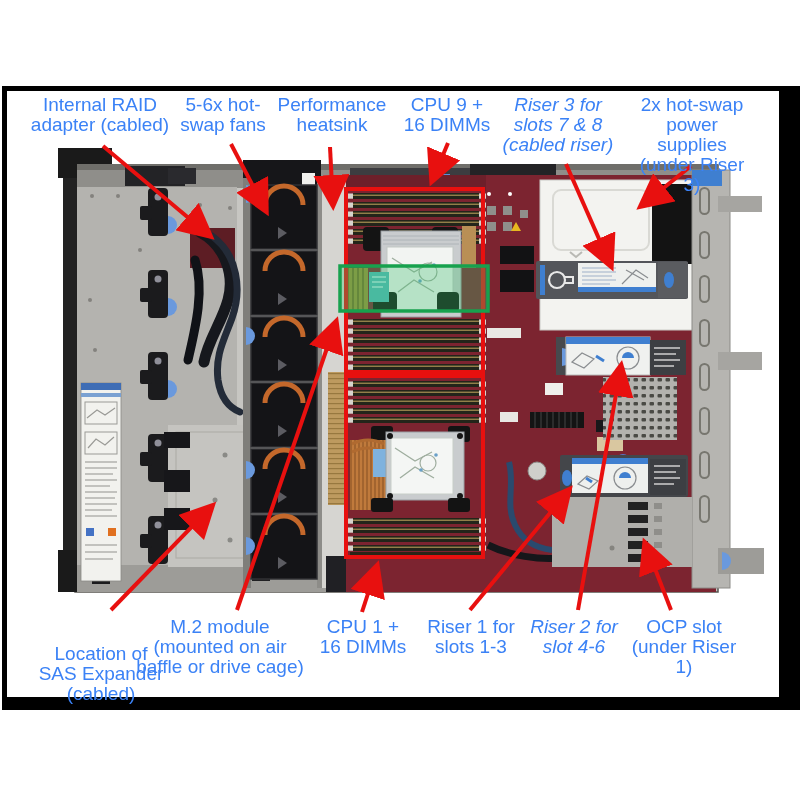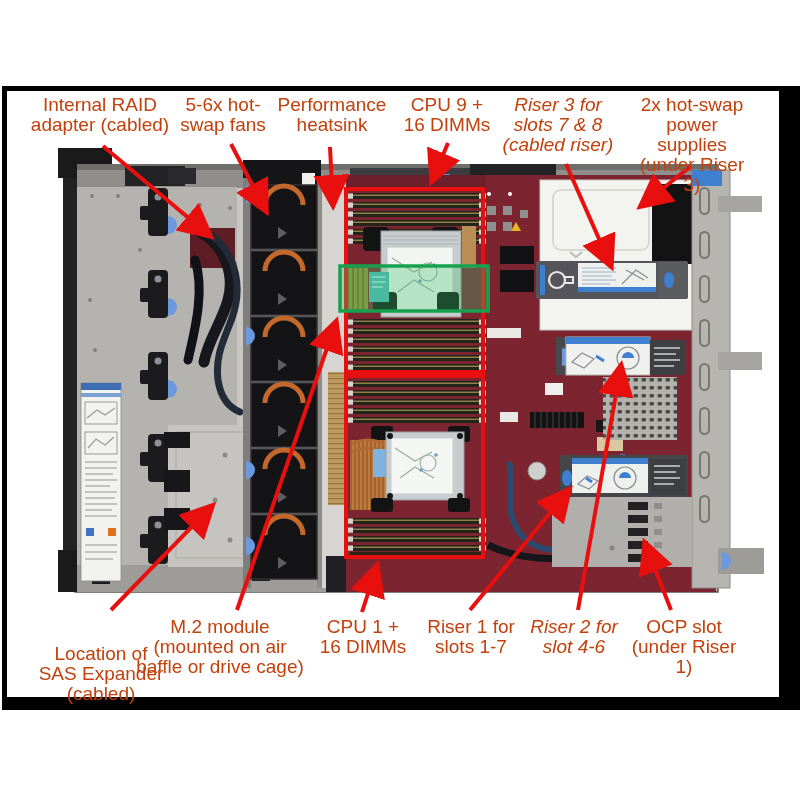--- a/index.html
+++ b/index.html
@@ -2,21 +2,21 @@
 <html><head>
 <meta charset="utf-8">
 <style>
   html,body{margin:0;padding:0;}
   body{width:800px;height:800px;position:relative;background:#ffffff;overflow:hidden;
        font-family:"Liberation Sans",sans-serif;}
   .frame{position:absolute;left:2px;top:86px;width:798px;height:624px;box-sizing:border-box;
          border:solid #000;border-width:5px 21px 13px 5px;background:#fff;}
   .photo-svg{position:absolute;left:0;top:0;width:800px;height:800px;}
   .label{position:absolute;transform:translateX(-50%);text-align:center;
-         font-size:19px;line-height:20px;color:#c2410c;white-space:pre-line;}
+         font-size:19px;line-height:20px;color:#3b82f6;white-space:pre-line;}
 </style>
 </head>
 <body>
 
 <div class="frame"></div>
 
 <svg class="photo-svg" viewBox="0 0 800 800">
   <defs>
     <pattern id="holes" width="8" height="8" patternUnits="userSpaceOnUse">
       <rect width="8" height="8" fill="#b3b2ae"></rect>
@@ -365,17 +365,17 @@
 (under Riser 3)</div>
 <div class="label" style="left:101px;top:644px;">Location of
 SAS Expander
 (cabled)</div>
 <div class="label" style="left:220px;top:617px;">M.2 module
 (mounted on air
 baffle or drive cage)</div>
 <div class="label" style="left:363px;top:617px;">CPU 1 +
 16 DIMMs</div>
 <div class="label" style="left:471px;top:617px;">Riser 1 for
-slots 1-7</div>
+slots 1-3</div>
 <div class="label" style="left:574px;top:617px;font-style:italic;">Riser 2 for
 slot 4-6</div>
 <div class="label" style="left:684px;top:617px;">OCP slot
 (under Riser 1)</div>
 
 </body></html>

